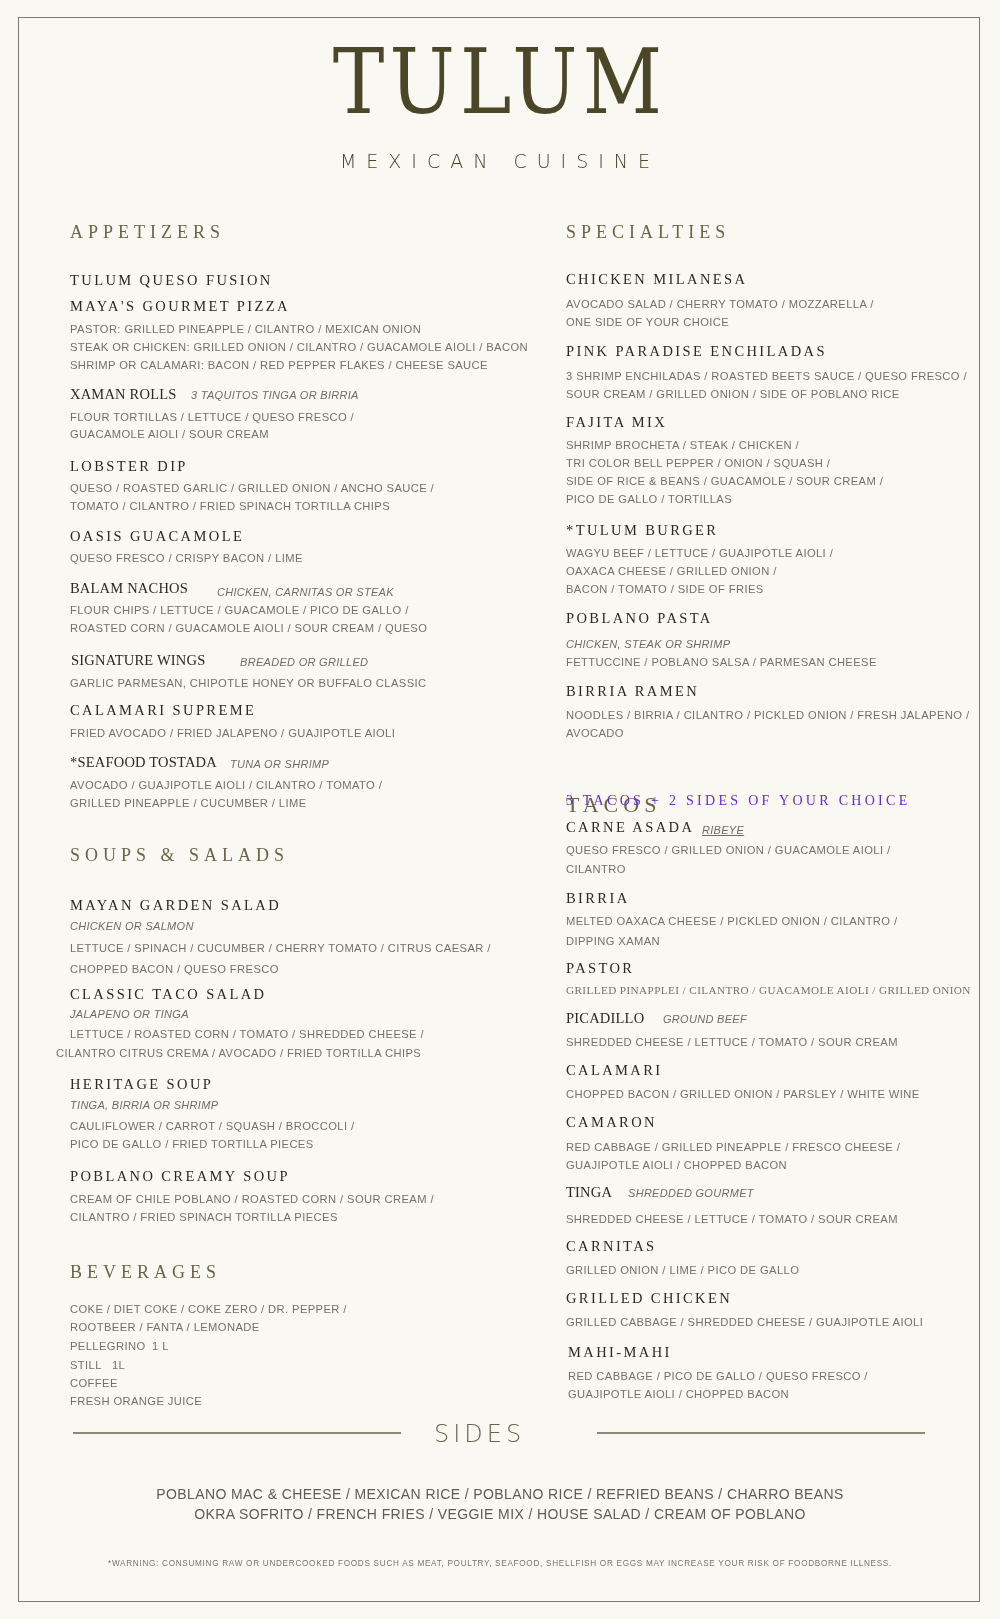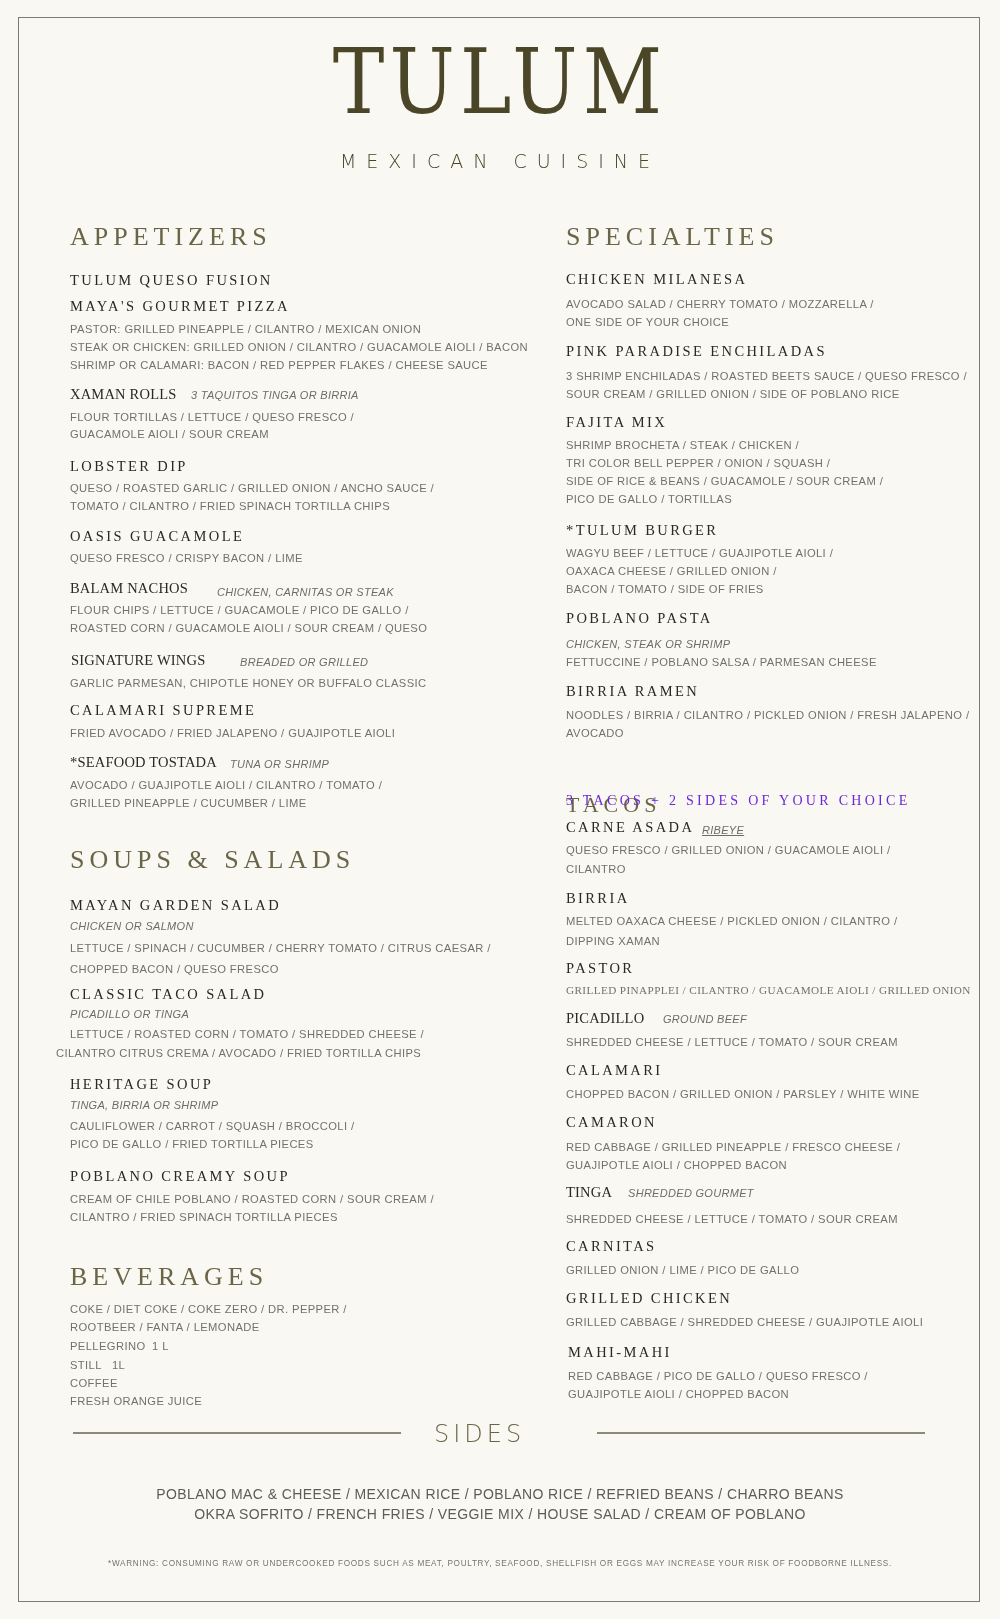--- a/index.html
+++ b/index.html
@@ -5,21 +5,21 @@
   * { box-sizing: border-box; margin: 0; padding: 0; }
   html, body { width: 1000px; height: 1619px; background: #f9f8f3; }
   body { position: relative; font-family: "Liberation Sans", sans-serif; color: #6e6c68; }
   .frame { position: absolute; left: 18px; top: 17px; width: 962px; height: 1585px; border: 1.5px solid #7d7b77; }
   .abs { position: absolute; }
 
   
   .logo { left: 0; width: 1000px; top: 36px; text-align: center; font-family: "DejaVu Serif", serif; font-size: 90px; line-height: 92px; color: #4b4628; letter-spacing: 6px; transform: scaleX(0.86); transform-origin: center; font-weight: normal; }
   .logo-tagline { left: 0; width: 1000px; top: 150px; text-align: center; font-family: "DejaVu Sans", sans-serif; font-size: 19px; letter-spacing: 10px; color: #4b4628; font-weight: 300; }
 
-  .section-title { font-family: "Liberation Serif", serif; font-size: 26px; letter-spacing: 5px; color: #6b6548; white-space: nowrap; }
+  .section-title { font-family: "Liberation Serif", serif; font-size: 18px; letter-spacing: 5px; color: #6b6548; white-space: nowrap; }
   .item-name { font-family: "Liberation Serif", serif; font-size: 14.5px; letter-spacing: 2.4px; color: #2a2925; white-space: nowrap; }
   .item-name.tight { letter-spacing: 0.2px; font-size: 14.5px; }
   .item-opt { font-family: "Liberation Sans", sans-serif; font-style: italic; font-size: 11px; color: #6e6c68; letter-spacing: 0.3px; white-space: nowrap; }
   .desc { font-family: "Liberation Sans", sans-serif; font-size: 11.2px; color: #737170; letter-spacing: 0.4px; line-height: 17.5px; white-space: nowrap; }
   .subtitle { font-family: "Liberation Serif", serif; font-size: 14px; letter-spacing: 3.3px; color: #6d28d9; white-space: nowrap; }
 
   .sides-line { height: 1.5px; background: #8f8979; }
   .sides-title { font-family: "DejaVu Sans", sans-serif; font-size: 24px; letter-spacing: 4px; color: #6b6548; font-weight: 300; }
   .sides-list { left: 0; width: 1000px; text-align: center; font-family: "Liberation Sans", sans-serif; font-size: 14px; color: #5e5c58; letter-spacing: 0.4px; line-height: 20px; }
   .warning { left: 0; width: 1000px; text-align: center; font-family: "Liberation Sans", sans-serif; font-size: 8.2px; color: #76746f; letter-spacing: 0.7px; }
@@ -74,21 +74,21 @@
 
 <div>
   <div class="abs section-title" style="left:70px;top:845px;">SOUPS &amp; SALADS</div>
 
   <div class="abs item-name" style="left:70px;top:897px;">MAYAN GARDEN SALAD</div>
   <div class="abs item-opt" style="left:70px;top:920px;">CHICKEN OR SALMON</div>
   <div class="abs desc" style="left:70px;top:940px;">LETTUCE / SPINACH / CUCUMBER / CHERRY TOMATO / CITRUS CAESAR /</div>
   <div class="abs desc" style="left:70px;top:961px;">CHOPPED BACON / QUESO FRESCO</div>
 
   <div class="abs item-name" style="left:70px;top:986px;">CLASSIC TACO SALAD</div>
-  <div class="abs item-opt" style="left:70px;top:1008px;">PICADILLO OR TINGA</div>
+  <div class="abs item-opt" style="left:70px;top:1008px;">JALAPENO OR TINGA</div>
   <div class="abs desc" style="left:70px;top:1026px;">LETTUCE / ROASTED CORN / TOMATO / SHREDDED CHEESE /</div>
   <div class="abs desc" style="left:56px;top:1045px;">CILANTRO CITRUS CREMA / AVOCADO / FRIED TORTILLA CHIPS</div>
 
   <div class="abs item-name" style="left:70px;top:1076px;">HERITAGE SOUP</div>
   <div class="abs item-opt" style="left:70px;top:1099px;">TINGA, BIRRIA OR SHRIMP</div>
   <div class="abs desc" style="left:70px;top:1118px;">CAULIFLOWER / CARROT / SQUASH / BROCCOLI /</div>
   <div class="abs desc" style="left:70px;top:1136px;">PICO DE GALLO / FRIED TORTILLA PIECES</div>
 
   <div class="abs item-name" style="left:70px;top:1168px;">POBLANO CREAMY SOUP</div>
   <div class="abs desc" style="left:70px;top:1191px;">CREAM OF CHILE POBLANO / ROASTED CORN / SOUR CREAM /</div>

